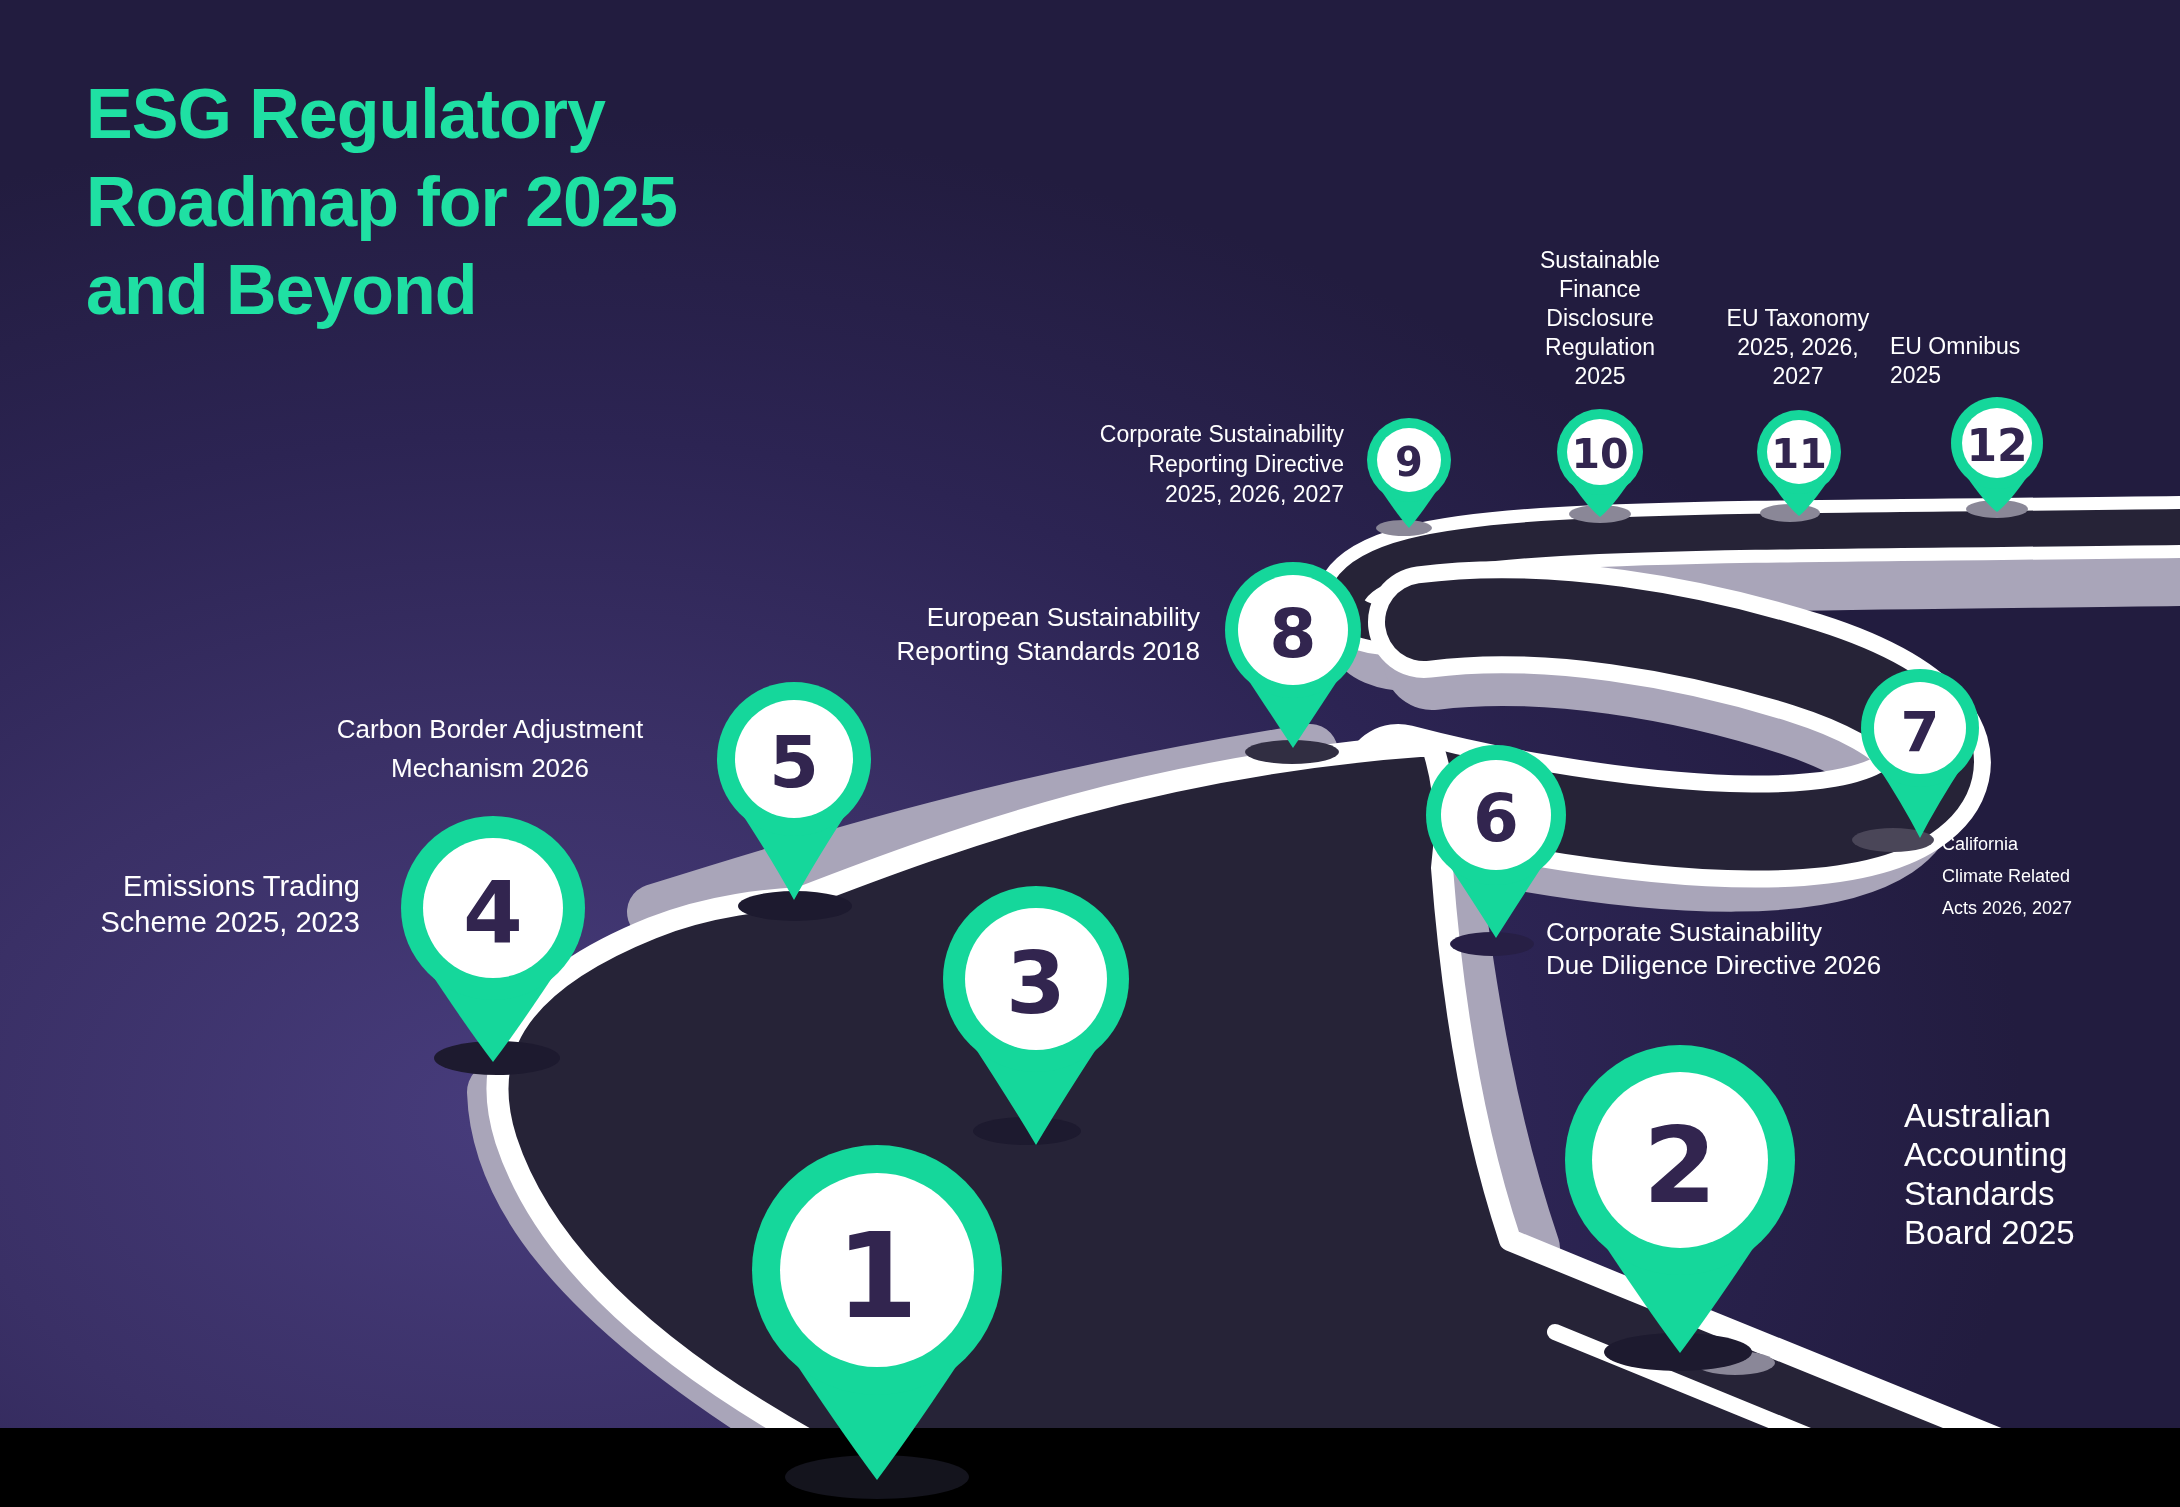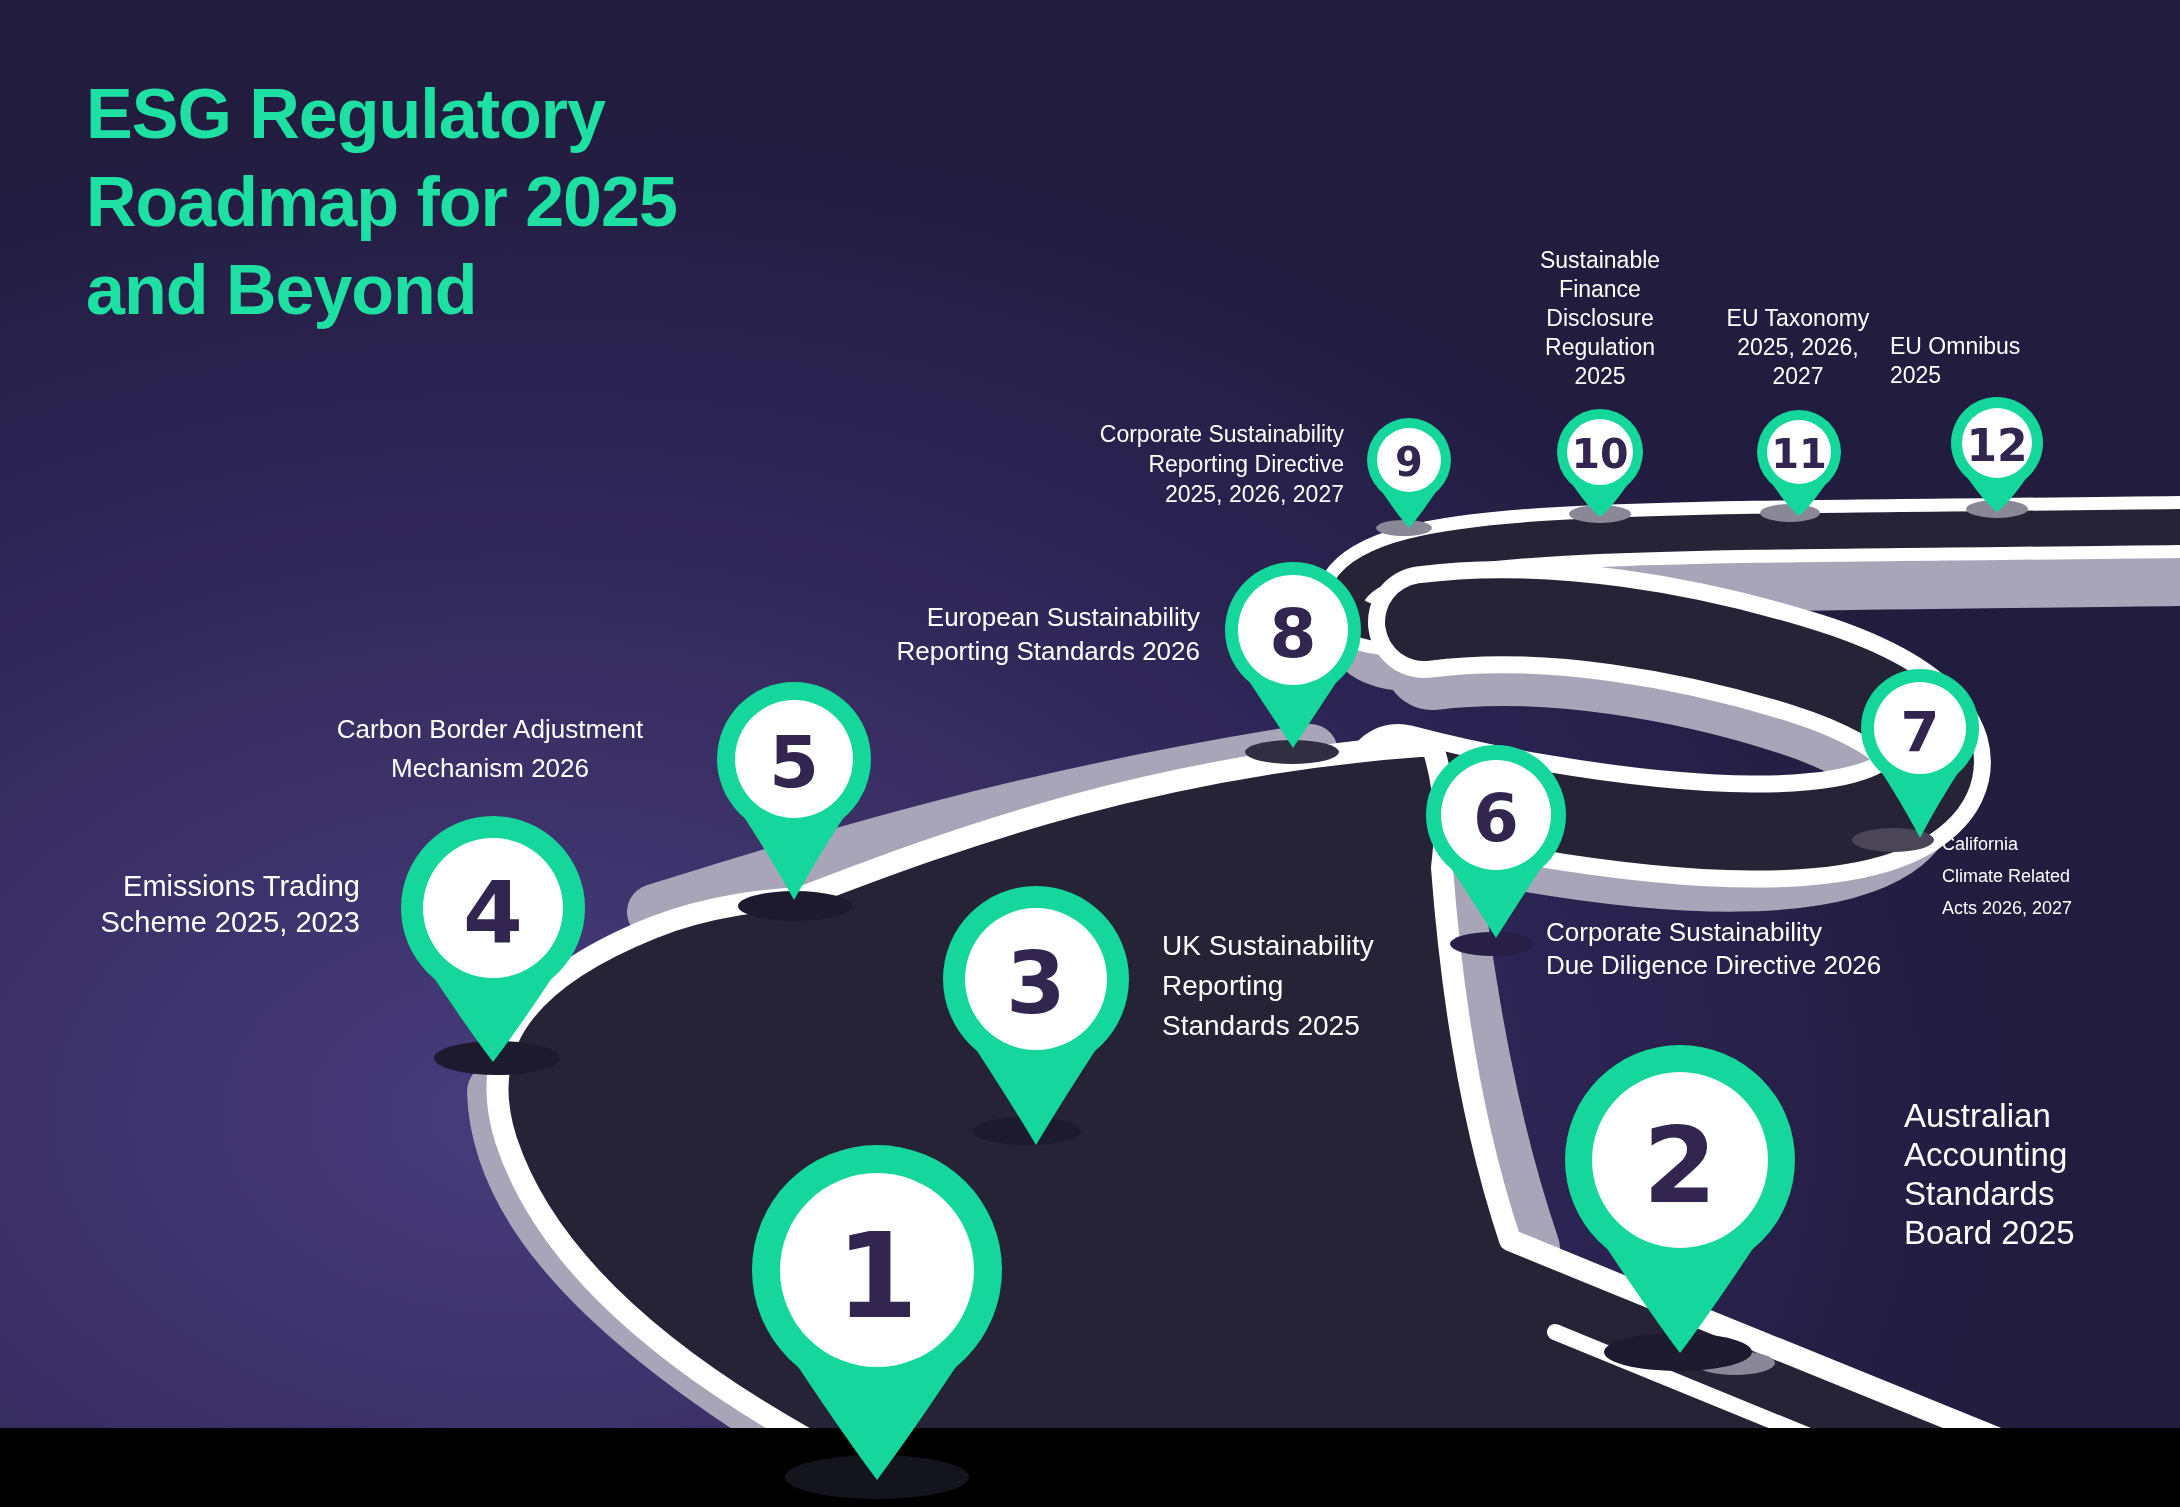--- a/index.html
+++ b/index.html
@@ -129,34 +129,31 @@
   </svg>
 
   <div class="title">ESG Regulatory
 Roadmap for 2025
 and Beyond</div>
 
   <div class="label" style="left:1904px;top:1096px;font-size:33px;line-height:39px;">Australian
 Accounting
 Standards
 Board 2025</div>
-  <div class="label" style="left:1162px;top:926px;font-size:28px;line-height:40px;">UK Sustainability
-Reporting
-Standards 2025</div>
   <div class="label" style="left:60px;top:868px;width:300px;text-align:right;font-size:29px;line-height:36px;">Emissions Trading
 Scheme 2025, 2023</div>
   <div class="label" style="left:290px;top:710px;width:400px;text-align:center;font-size:26px;line-height:39px;">Carbon Border Adjustment
 Mechanism 2026</div>
   <div class="label" style="left:1546px;top:916px;font-size:26px;line-height:33px;">Corporate Sustainability
 Due Diligence Directive 2026</div>
   <div class="label" style="left:1942px;top:828px;font-size:18px;line-height:32px;">California
 Climate Related
 Acts 2026, 2027</div>
   <div class="label" style="left:800px;top:600px;width:400px;text-align:right;font-size:26px;line-height:34px;">European Sustainability
-Reporting Standards 2026</div>
+Reporting Standards 2018</div>
   <div class="label" style="left:1044px;top:419px;width:300px;text-align:right;font-size:23px;line-height:30px;">Corporate Sustainability
 Reporting Directive
 2025, 2026, 2027</div>
   <div class="label" style="left:1490px;top:246px;width:220px;text-align:center;font-size:23px;line-height:29px;">Sustainable
 Finance
 Disclosure
 Regulation
 2025</div>
   <div class="label" style="left:1688px;top:304px;width:220px;text-align:center;font-size:23px;line-height:29px;">EU Taxonomy
 2025, 2026,

